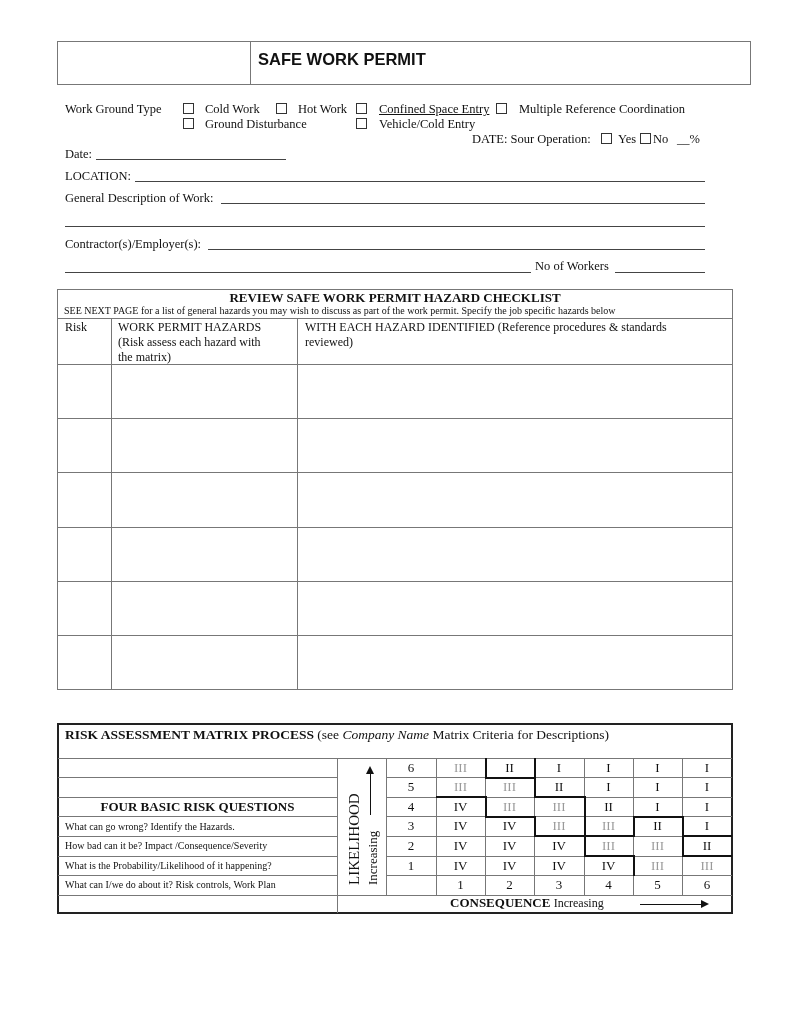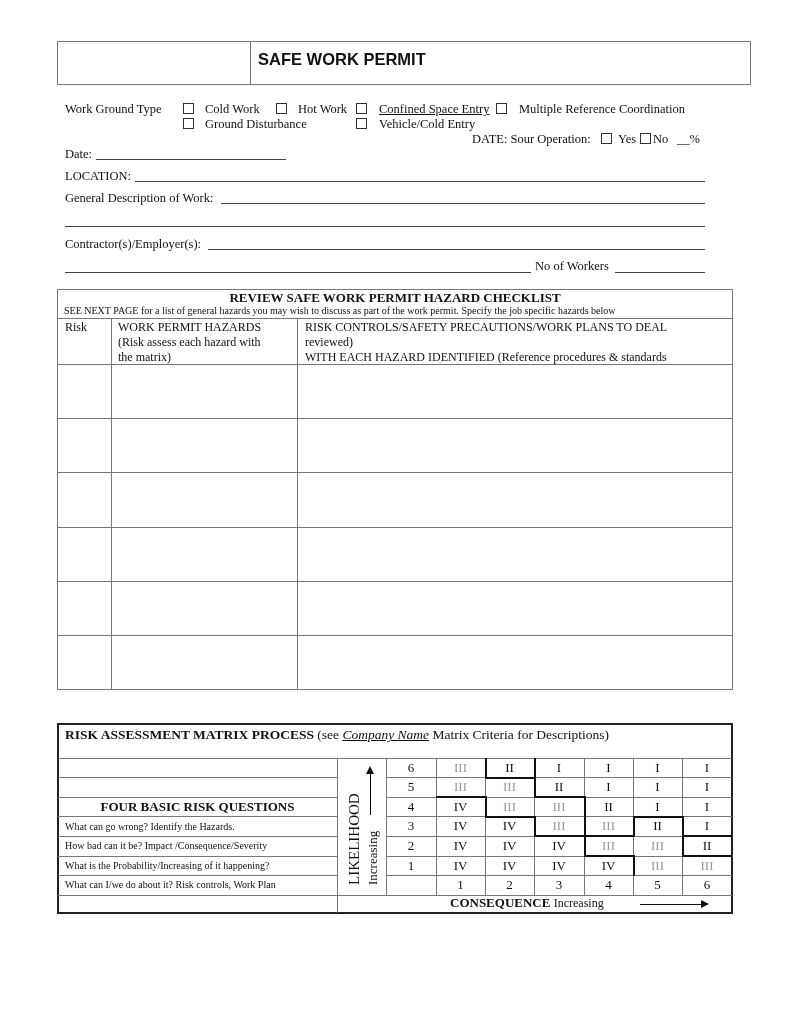--- a/index.html
+++ b/index.html
@@ -87,23 +87,22 @@
 <div class="abs vline" style="left:111px;top:318px;height:372px;"></div>
 <div class="abs vline" style="left:297px;top:318px;height:372px;"></div>
 
 <div class="abs hz-head" style="left:65px;top:320px;">Risk</div>
 <div class="abs hz-head" style="left:118px;top:320px;">
   <div>WORK PERMIT HAZARDS</div>
   <div>(Risk assess each hazard with</div>
   <div>the matrix)</div>
 </div>
 <div class="abs hz-head" style="left:305px;top:320px;">
-  <div>RISK CONTROLS/SAFETY PRECAUTIONS/WORK PLANS TO DEAL</div>
+  <div>WITH EACH HAZARD IDENTIFIED (Reference procedures &amp; standards</div>
   <div>reviewed)</div>
-  <div>WITH EACH HAZARD IDENTIFIED (Reference procedures &amp; standards</div>
 </div>
 
 <div class="abs hline" style="left:57px;top:364px;width:676px;"></div>
 <div class="abs hline" style="left:57px;top:418px;width:676px;"></div>
 <div class="abs hline" style="left:57px;top:472px;width:676px;"></div>
 <div class="abs hline" style="left:57px;top:527px;width:676px;"></div>
 <div class="abs hline" style="left:57px;top:581px;width:676px;"></div>
 <div class="abs hline" style="left:57px;top:635px;width:676px;"></div>
 
 <div class="abs" style="left:58px;top:365px;width:53px;height:53px;"></div>
@@ -126,21 +125,21 @@
 <div class="abs" style="left:112px;top:582px;width:185px;height:53px;"></div>
 <div class="abs" style="left:298px;top:582px;width:434px;height:53px;"></div>
 
 <div class="abs" style="left:58px;top:636px;width:53px;height:53px;"></div>
 <div class="abs" style="left:112px;top:636px;width:185px;height:53px;"></div>
 <div class="abs" style="left:298px;top:636px;width:434px;height:53px;"></div>
 
 <div class="abs mx-outer"></div>
 <div class="abs" style="left:65px;top:727px;font-size:13.5px;white-space:nowrap;">
   <b>RISK ASSESSMENT MATRIX PROCESS</b>
-  <span>(see </span><i style="text-decoration:underline;">Company Name</i><span> Matrix Criteria for Descriptions)</span>
+  <span>(see </span><i style="">Company Name</i><span> Matrix Criteria for Descriptions)</span>
 </div>
 
 <div class="abs hline" style="left:58px;top:758px;width:674px;"></div>
 <div class="abs hline" style="left:58px;top:777px;width:279px;"></div>
 <div class="abs hline" style="left:58px;top:797px;width:279px;"></div>
 <div class="abs hline" style="left:58px;top:816px;width:279px;"></div>
 <div class="abs hline" style="left:58px;top:836px;width:279px;"></div>
 <div class="abs hline" style="left:58px;top:856px;width:279px;"></div>
 <div class="abs hline" style="left:58px;top:875px;width:279px;"></div>
 <div class="abs hline" style="left:58px;top:895px;width:279px;"></div>
@@ -180,21 +179,21 @@
 <div class="abs thick" style="left:534px;top:835px;width:50px;height:2px;"></div>
 <div class="abs thick" style="left:584px;top:835px;width:2px;height:21px;"></div>
 <div class="abs thick" style="left:584px;top:855px;width:50px;height:2px;"></div>
 <div class="abs thick" style="left:633px;top:855px;width:2px;height:21px;"></div>
 <div class="abs thick" style="left:682px;top:855px;width:50px;height:2px;"></div>
 <div class="abs thick" style="left:682px;top:835px;width:2px;height:21px;"></div>
 
 <div class="abs" style="left:58px;top:797px;width:279px;text-align:center;font-weight:bold;font-size:13px;line-height:19px;">FOUR BASIC RISK QUESTIONS</div>
 <div class="abs q" style="left:65px;top:821px;">What can go wrong? Identify the Hazards.</div>
 <div class="abs q" style="left:65px;top:840px;">How bad can it be? Impact /Consequence/Severity</div>
-<div class="abs q" style="left:65px;top:860px;">What is the Probability/Increasing of it happening?</div>
+<div class="abs q" style="left:65px;top:860px;">What is the Probability/Likelihood of it happening?</div>
 <div class="abs q" style="left:65px;top:879px;">What can I/we do about it? Risk controls, Work Plan</div>
 
 <div class="abs" style="left:346px;top:885px;transform-origin:0 0;transform:rotate(-90deg);font-size:15px;white-space:nowrap;">LIKELIHOOD</div>
 <div class="abs" style="left:365px;top:885px;transform-origin:0 0;transform:rotate(-90deg);font-size:13px;white-space:nowrap;">Increasing</div>
 <div class="abs" style="left:370px;top:770px;width:1px;height:45px;background:#111;"></div>
 <div class="abs" style="left:366px;top:766px;width:0;height:0;border-left:4px solid transparent;border-right:4px solid transparent;border-bottom:8px solid #111;"></div>
 
 <div class="abs mx-cell" style="left:386px;top:758px;width:50px;">6</div>
 <div class="abs mx-cell" style="left:386px;top:777px;width:50px;">5</div>
 <div class="abs mx-cell" style="left:386px;top:797px;width:50px;">4</div>

